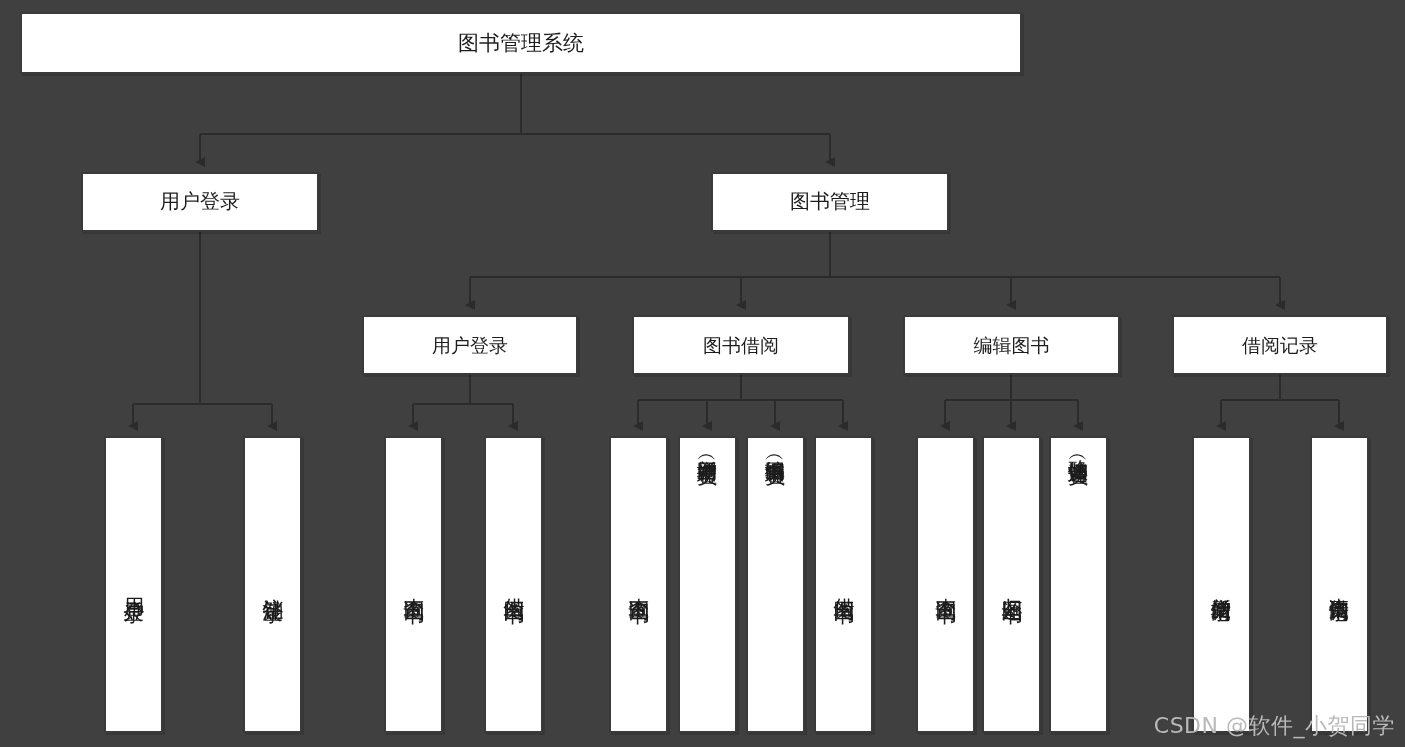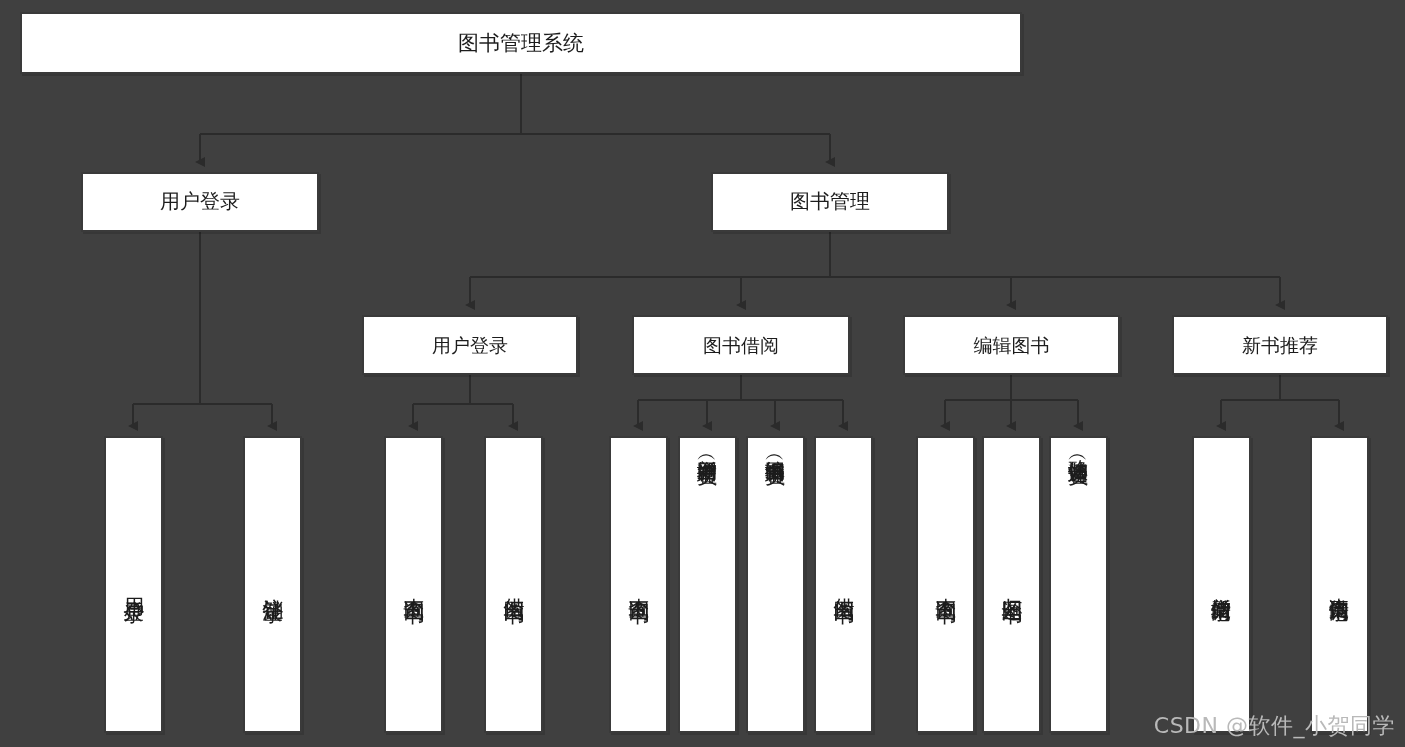--- a/index.html
+++ b/index.html
@@ -148,21 +148,21 @@
   <div class="node lvl3" style="left:362px; top:315px; width:216px; height:60px;">
     <span class="lbl">用户登录</span>
   </div>
   <div class="node lvl3" style="left:632px; top:315px; width:218px; height:60px;">
     <span class="lbl">图书借阅</span>
   </div>
   <div class="node lvl3" style="left:903px; top:315px; width:217px; height:60px;">
     <span class="lbl">编辑图书</span>
   </div>
   <div class="node lvl3" style="left:1172px; top:315px; width:216px; height:60px;">
-    <span class="lbl">新书推荐</span>
+    <span class="lbl">借阅记录</span>
   </div>
 
   <div class="node leaf" style="left:104px; top:436px; width:59px; height:297px;">
     <span class="lbl">用户登录</span>
   </div>
   <div class="node leaf" style="left:243px; top:436px; width:59px; height:297px;">
     <span class="lbl">注销登录</span>
   </div>
 
   <div class="node leaf" style="left:384px; top:436px; width:59px; height:297px;">

